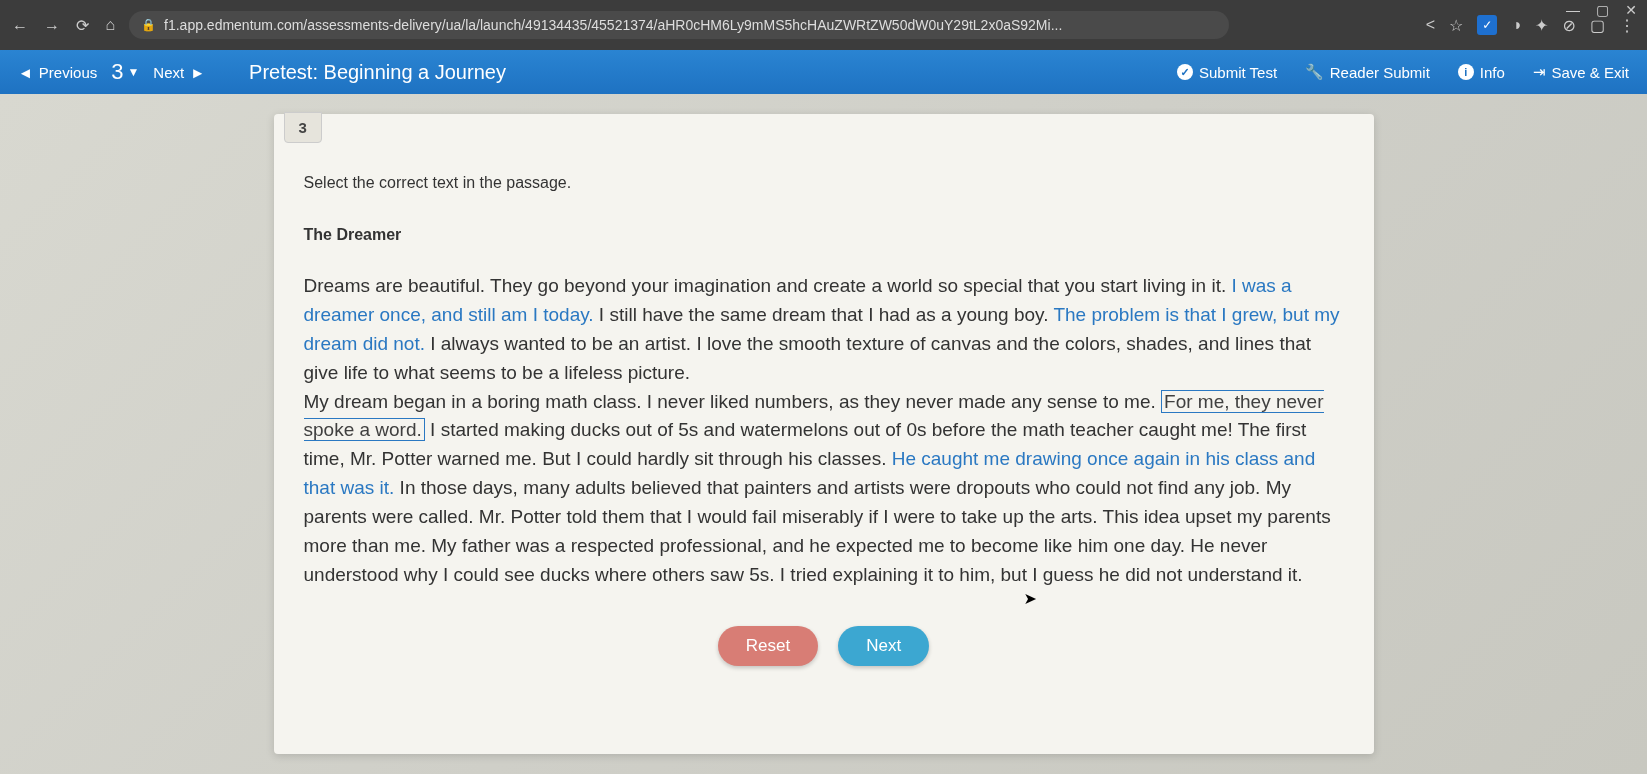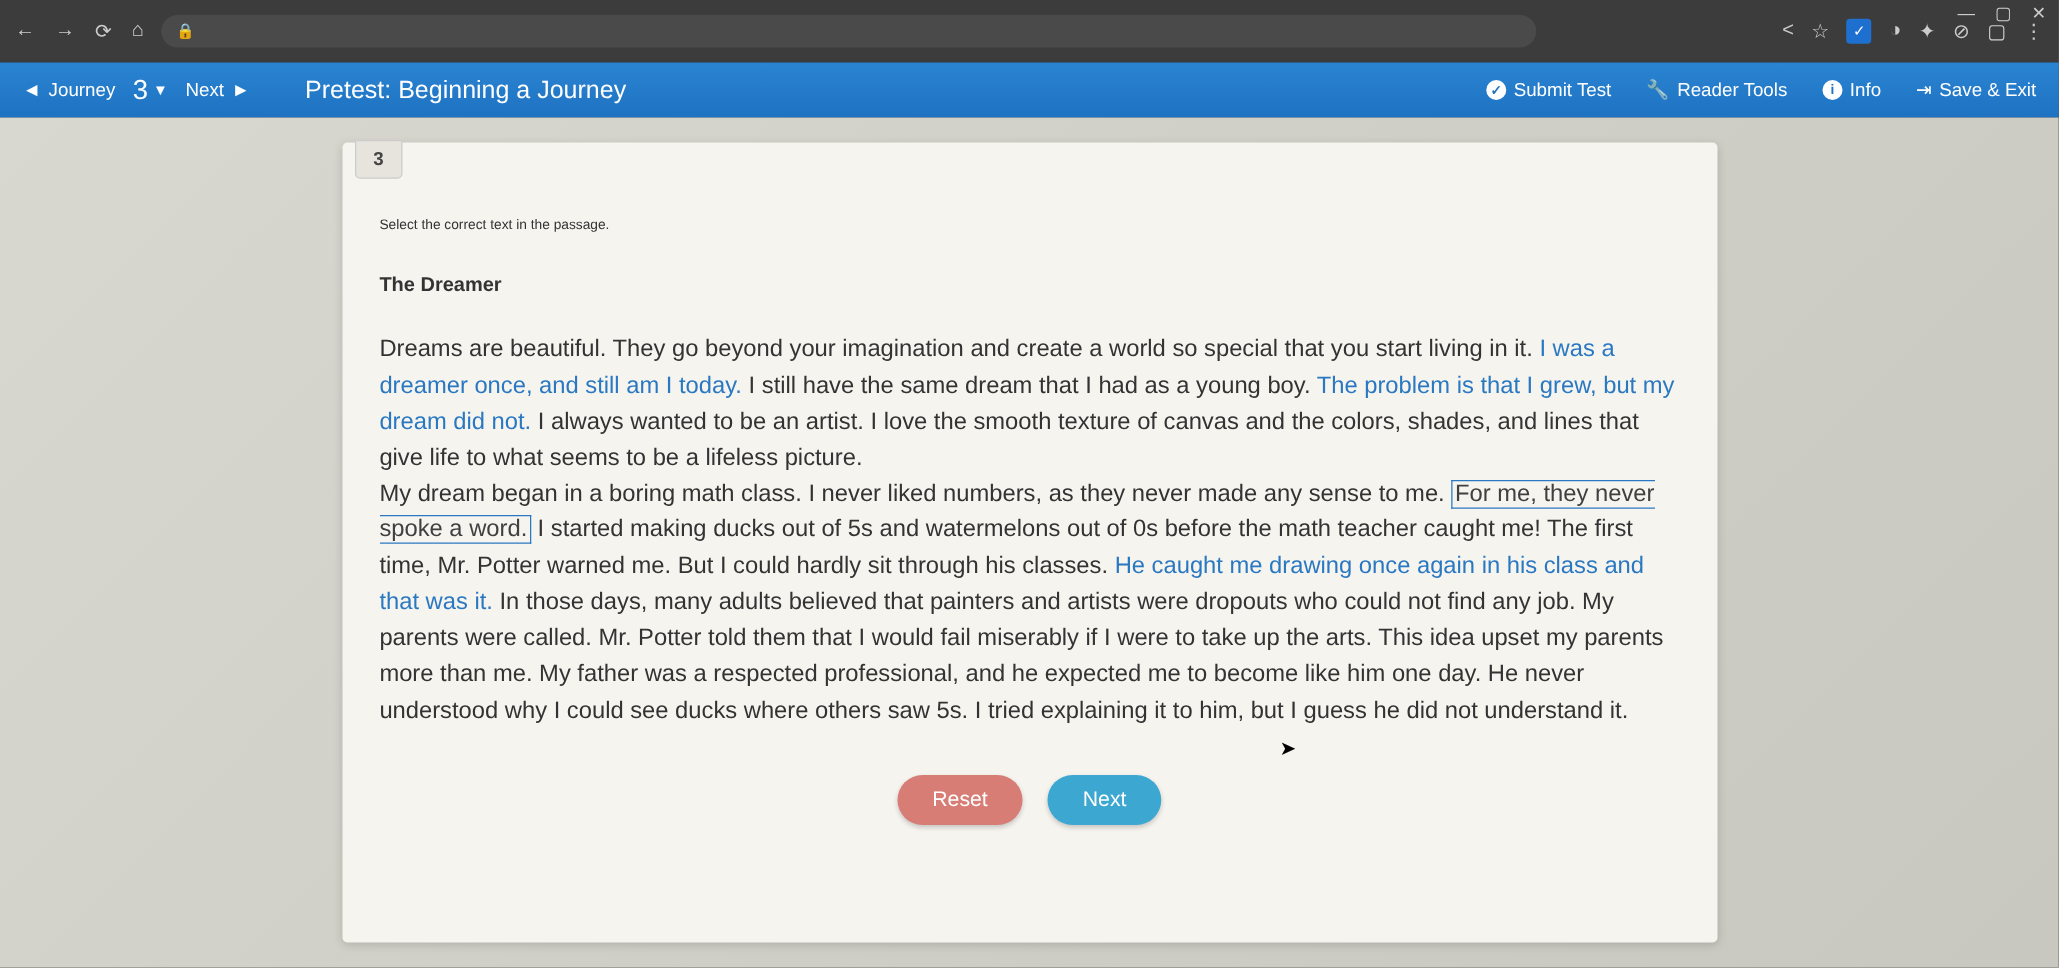--- a/index.html
+++ b/index.html
@@ -90,21 +90,21 @@
       border-radius: 0 0 4px 4px;
       padding: 6px 14px;
       font-size: 15px;
       font-weight: bold;
       color: #444;
     }
     .card-inner {
       padding: 60px 30px 30px;
     }
     .instruction {
-      font-size: 11px;
+      font-size: 16px;
       color: #333;
       margin-bottom: 34px;
     }
     .question {
       font-size: 15px;
       color: #333;
       margin-bottom: 36px;
     }
     .title {
       font-weight: bold;
@@ -149,57 +149,58 @@
 
 <div class="browser-chrome">
   <div class="chrome-icons-left">
     <span class="chrome-icon">←</span>
     <span class="chrome-icon">→</span>
     <span class="chrome-icon">⟳</span>
     <span class="chrome-icon">⌂</span>
   </div>
   <div class="address-bar">
     <span class="lock">🔒</span>
+    <span>f1.app.edmentum.com/assessments-delivery/ua/la/launch/49134435/45521374/aHR0cHM6Ly9mMS5hcHAuZWRtZW50dW0uY29tL2x0aS92Mi...</span>
   </div>
   <div class="chrome-icons-right">
     <span class="chrome-icon">&lt;</span>
     <span class="chrome-icon">☆</span>
     <span class="blue-box">✓</span>
     <span class="chrome-icon">◑</span>
     <span class="chrome-icon">✦</span>
     <span class="chrome-icon">⊘</span>
     <span class="chrome-icon">▢</span>
     <span class="chrome-icon">⋮</span>
   </div>
 </div>
 
 <div class="app-toolbar">
   <div class="tb-left">
     <div class="tb-btn">
       <span>◄</span>
-      <span>Journey</span>
+      <span>Previous</span>
     </div>
     <div class="tb-num">
       <span>3</span>
       <span class="tb-caret">▼</span>
     </div>
     <div class="tb-btn">
       <span>Next</span>
       <span>►</span>
     </div>
     <div class="tb-title">Pretest: Beginning a Journey</div>
   </div>
   <div class="tb-right">
     <div class="tb-btn">
       <span class="circle-icon">✓</span>
       <span>Submit Test</span>
     </div>
     <div class="tb-btn">
       <span>🔧</span>
-      <span>Reader Tools</span>
+      <span>Reader Submit</span>
     </div>
     <div class="tb-btn">
       <span class="circle-icon">i</span>
       <span>Info</span>
     </div>
     <div class="tb-btn">
       <span>⇥</span>
       <span>Save &amp; Exit</span>
     </div>
   </div>

